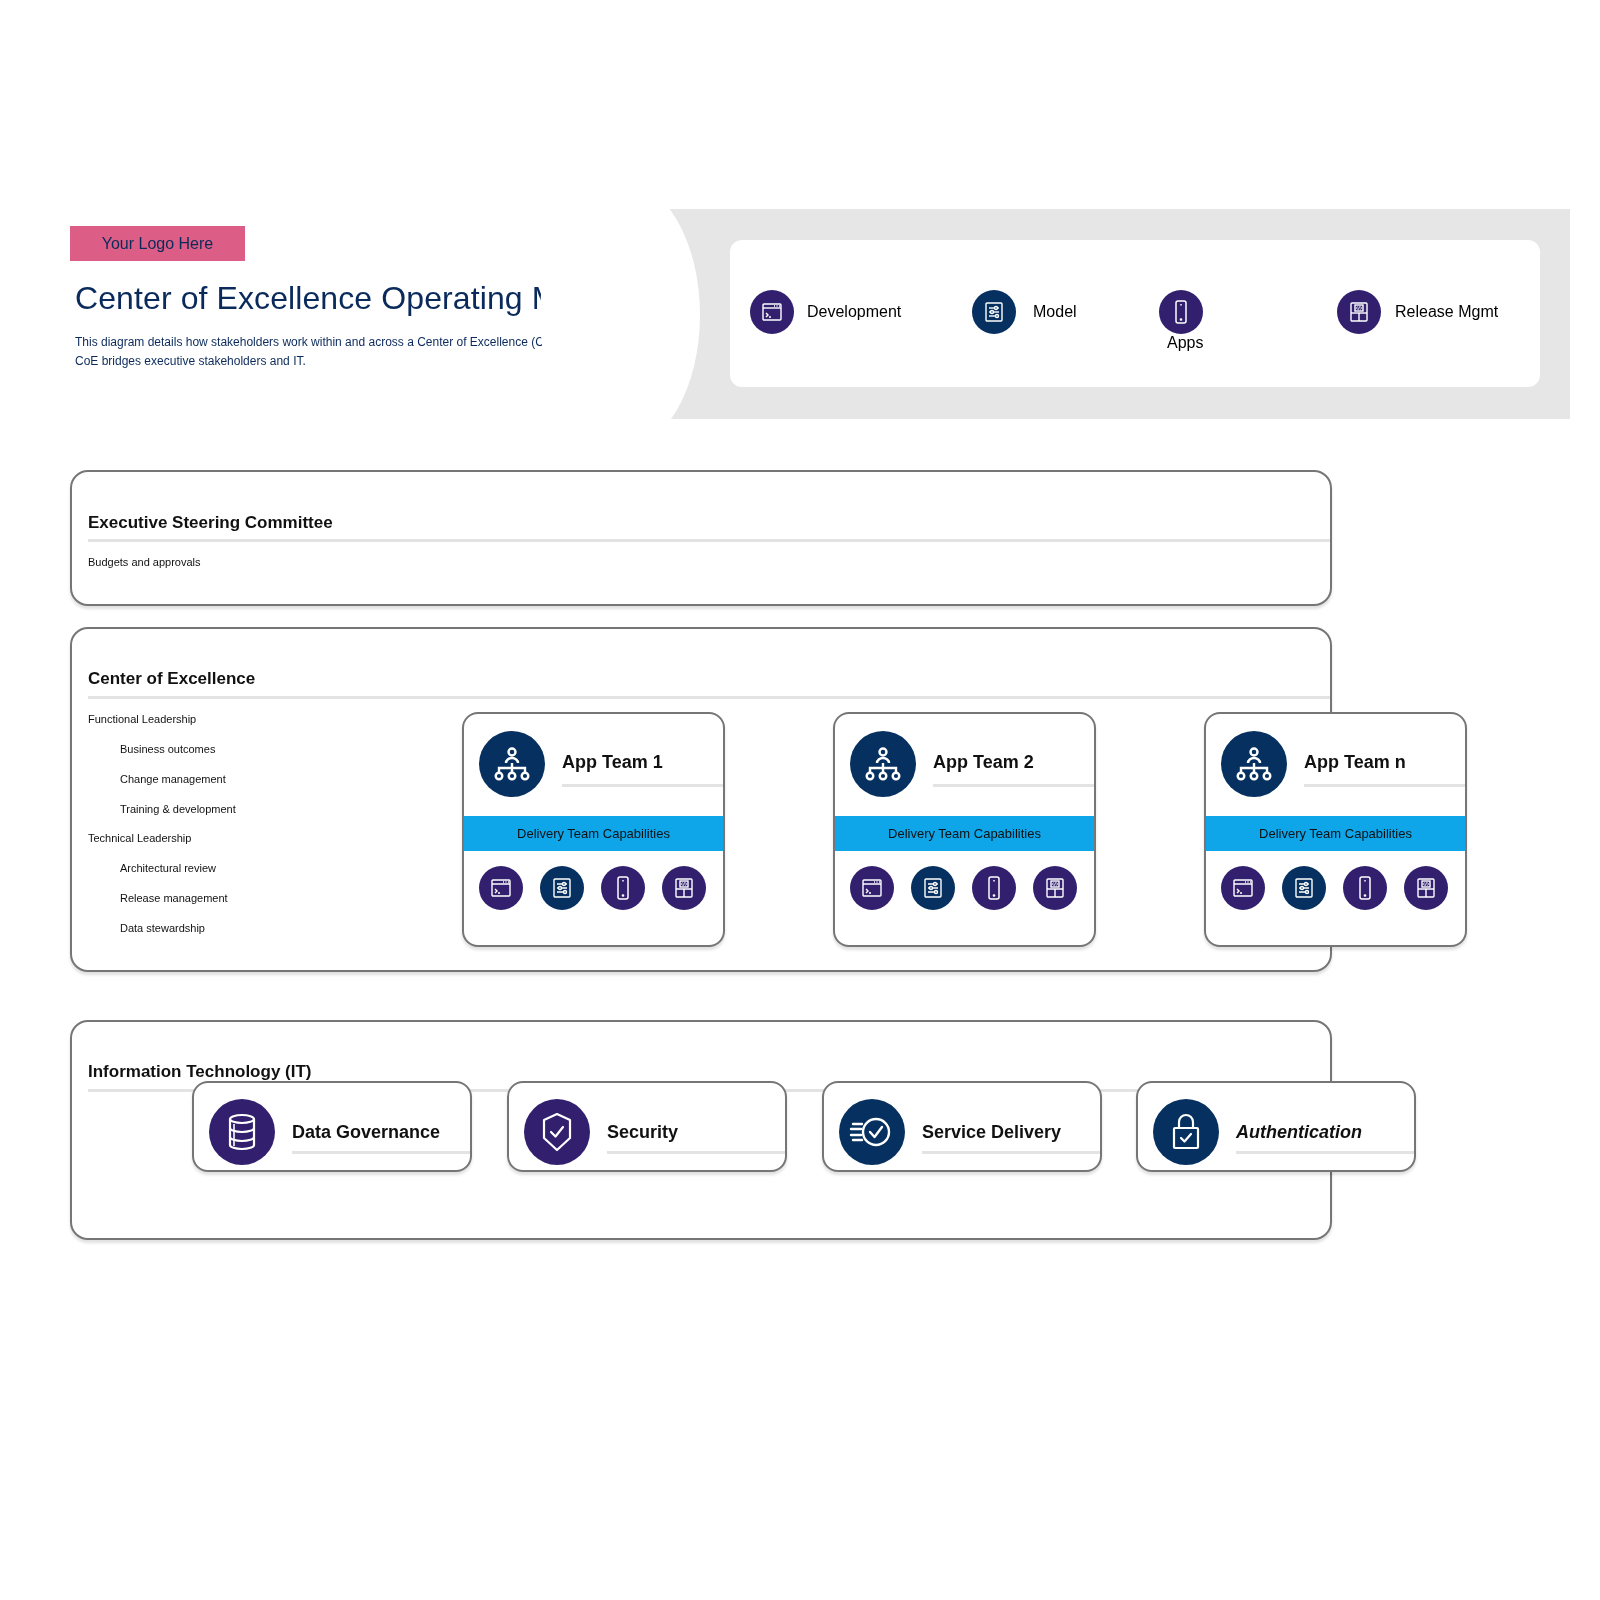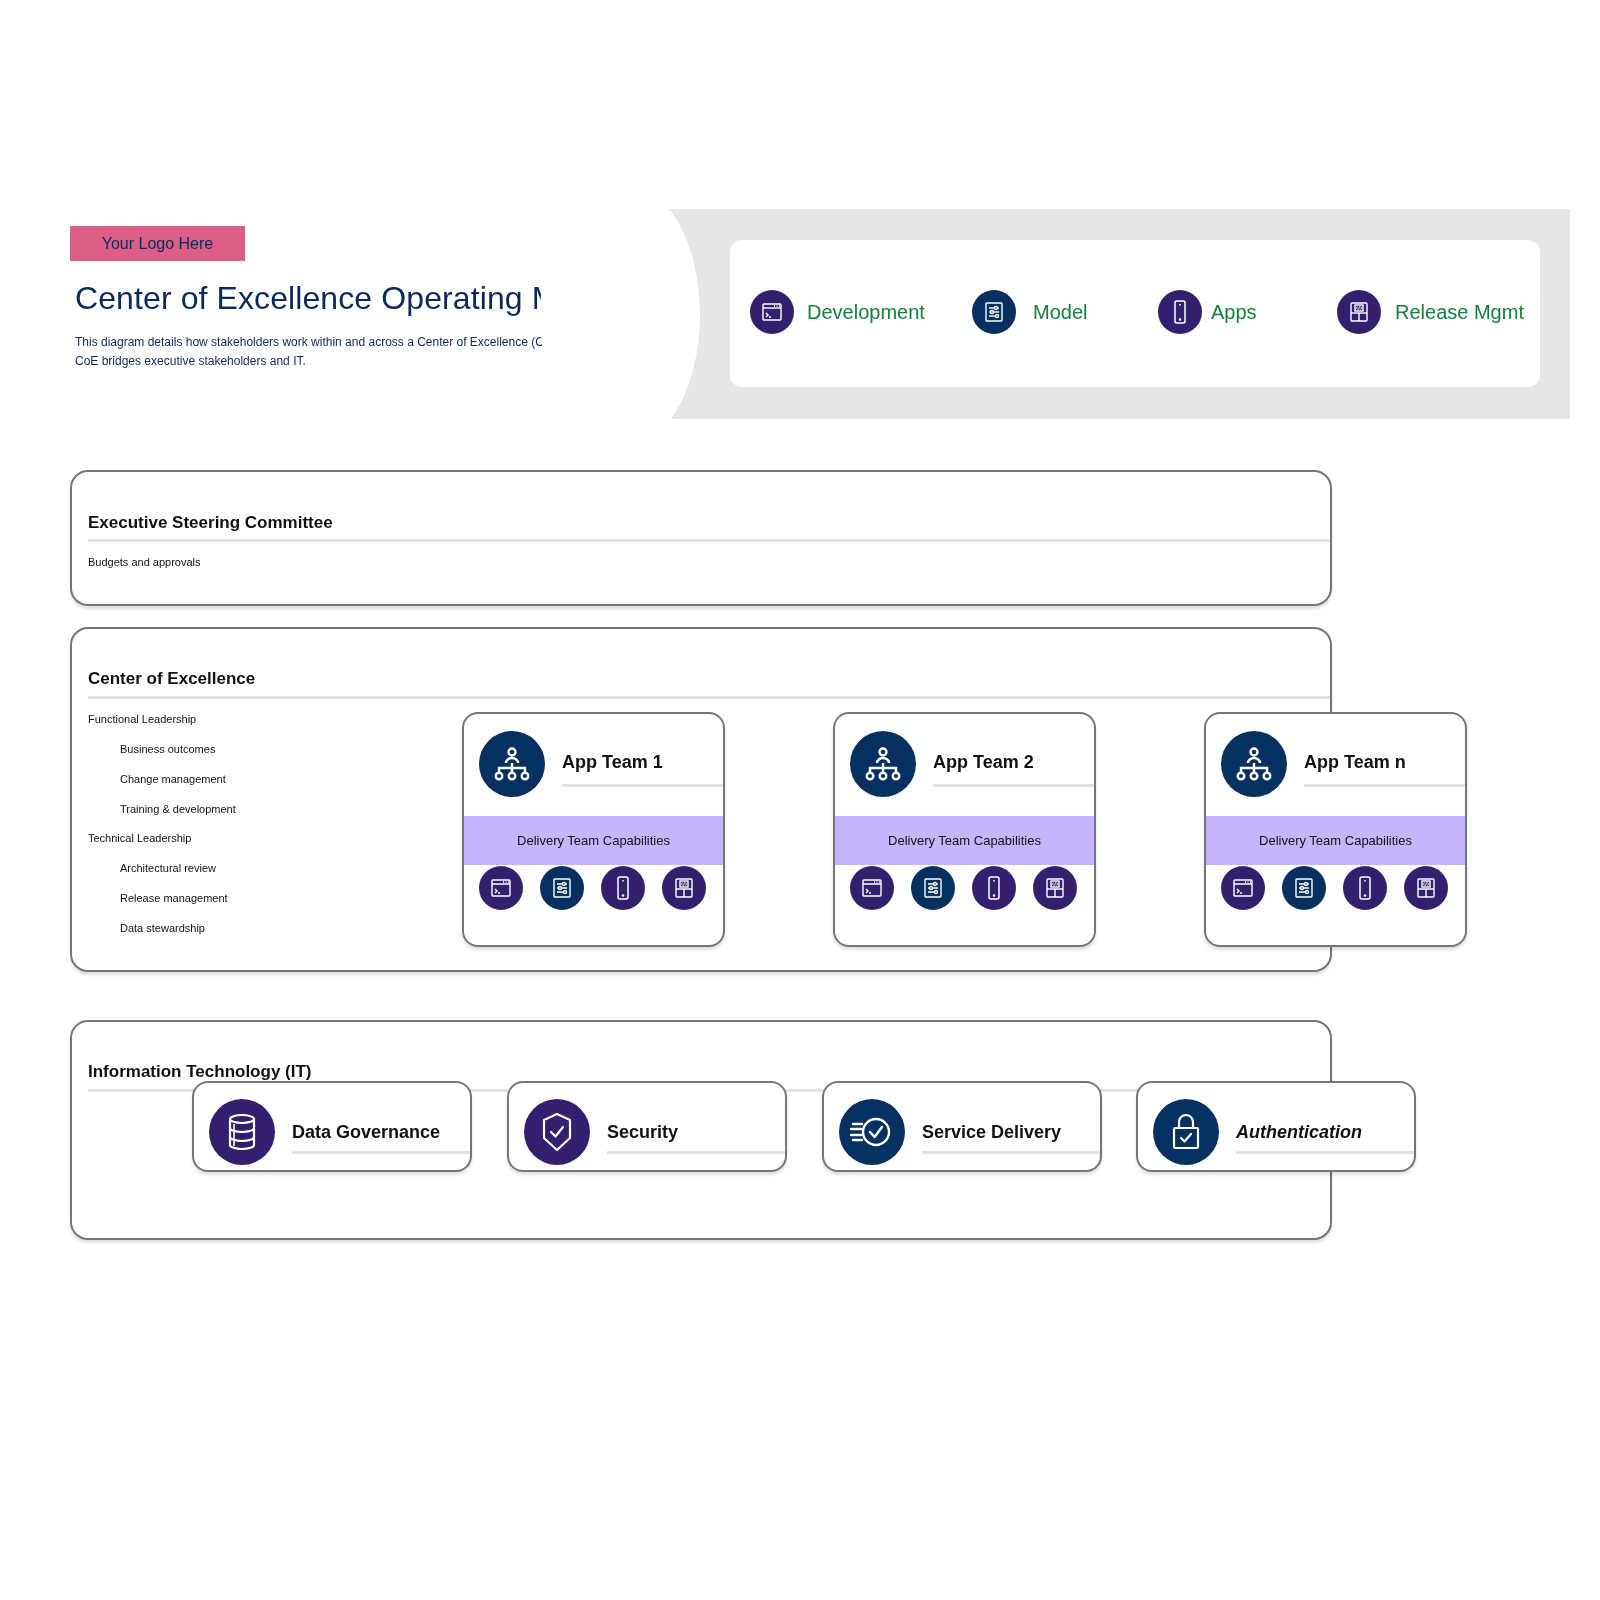--- a/index.html
+++ b/index.html
@@ -26,21 +26,21 @@
     .banner-cut {
       position: absolute; left: 540px; top: 180px; width: 160px; height: 270px;
       border-radius: 50%; background: #ffffff;
     }
     .banner-inner {
       position: absolute; left: 730px; top: 240px; width: 810px; height: 147px;
       background: #ffffff; border-radius: 12px;
       display: flex; align-items: center;
     }
     .legend-item { position: absolute; display: flex; align-items: center; top: 50px; }
-    .legend-item .label { font-size: 20px; color: #15803d; margin-left: 13px; }
+    .legend-item .label { font-size: 16px; color: #000000; margin-left: 13px; }
 
     .icon-circle {
       border-radius: 50%; display: flex; align-items: center; justify-content: center; flex-shrink: 0;
     }
     .purple { background: #32206e; }
     .navy { background: #06305f; }
     .ic-44 { width: 44px; height: 44px; }
     .ic-66 { width: 66px; height: 66px; }
 
     
@@ -60,21 +60,21 @@
     
     .team-card {
       position: absolute; top: 712px; width: 263px; height: 235px; background: #fff;
       border: 2.5px solid #767676; border-radius: 16px; overflow: hidden;
       box-shadow: 0 3px 3px rgba(0,0,0,0.12);
     }
     .team-card .team-icon { position: absolute; left: 15px; top: 17px; }
     .team-card .team-name { position: absolute; left: 98px; top: 38px; font-size: 18px; font-weight: bold; color: #111; }
     .team-card .team-rule { position: absolute; left: 98px; right: 0; top: 70px; height: 3px; background: #e3e3e3; }
     .team-card .cap-bar {
-      position: absolute; left: 0; right: 0; top: 102px; height: 49px; background: #c4b5fd;
+      position: absolute; left: 0; right: 0; top: 102px; height: 35px; background: #0ea5e9;
       font-size: 13px; color: #111; display: flex; align-items: center; justify-content: center;
     }
     .team-card .cap-icons { position: absolute; left: 15px; top: 152px; display: flex; gap: 17px; }
 
     
     .it-card {
       position: absolute; top: 1081px; width: 280px; height: 91px; background: #fff;
       border: 2.5px solid #767676; border-radius: 16px; overflow: hidden;
       box-shadow: 0 3px 3px rgba(0,0,0,0.12);
     }
@@ -117,21 +117,21 @@
         <line x1="6" y1="7" x2="16" y2="7"></line>
           <circle cx="13" cy="7" r="1.5" fill="#06305f"></circle>
         <line x1="6" y1="11" x2="16" y2="11"></line>
           <circle cx="9" cy="11" r="1.5" fill="#06305f"></circle>
         <line x1="6" y1="15" x2="16" y2="15"></line>
           <circle cx="14" cy="15" r="1.5" fill="#06305f"></circle>
       </svg>
     </div>
     <span class="label" style="margin-left:17px;">Model</span>
   </div>
-  <div class="legend-item" style="left:428px;">
+  <div class="legend-item" style="left:428px;flex-direction:column;">
     <div class="icon-circle purple ic-44">
       <svg width="22" height="26" viewBox="0 0 22 26" fill="none" stroke="#fff" stroke-width="1.5">
         <rect x="6" y="2" width="10" height="22" rx="2"></rect>
         <line x1="11" y1="5" x2="11" y2="6.5"></line>
           <circle cx="11" cy="20.5" r="0.6" fill="#fff"></circle>
       </svg>
     </div>
     <span class="label" style="margin-left:9px;">Apps</span>
   </div>
   <div class="legend-item" style="left:607px;">

